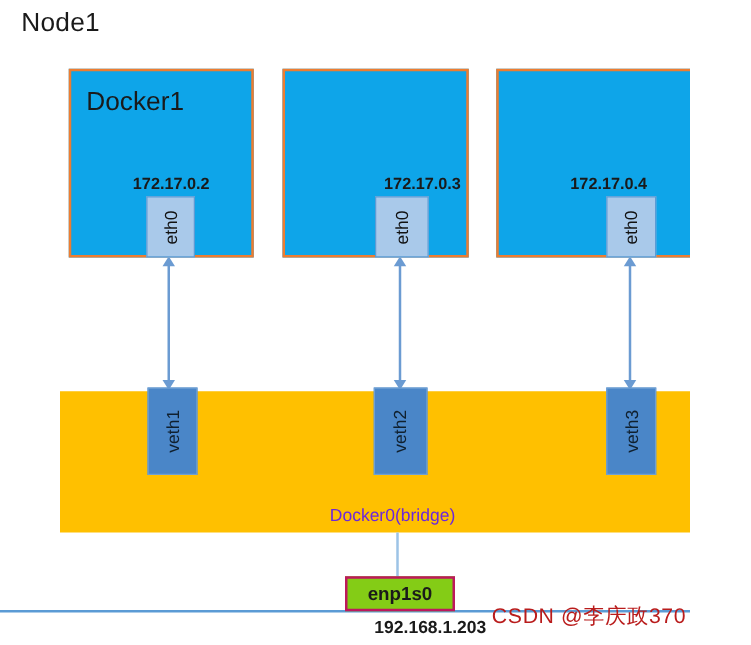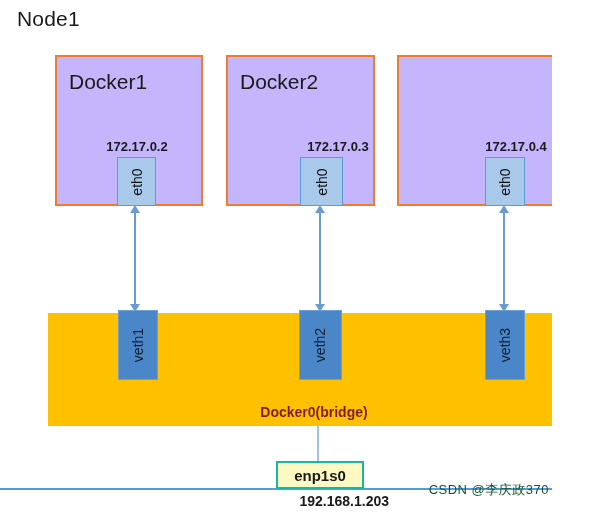--- a/index.html
+++ b/index.html
@@ -2,30 +2,30 @@
 <html><head>
 <meta charset="utf-8">
 <style>
   html,body{margin:0;padding:0;background:#ffffff;}
   body{font-family:"Liberation Sans", sans-serif;color:#1a1a1a;}
   .canvas{position:relative;width:552px;height:516px;background:#ffffff;overflow:hidden;}
 
   .node-title{position:absolute;left:17px;top:7px;font-size:21px;letter-spacing:0.2px;}
 
   
-  .dockerbox{position:absolute;top:55px;height:151px;border:2px solid #ED7D31;background:#c4b5fd;box-sizing:border-box;}
+  .dockerbox{position:absolute;top:55px;height:151px;border:2px solid #ED7D31;background:#0ea5e9;box-sizing:border-box;}
   .dockerbox.c1{left:55px;width:148px;}
   .dockerbox.c2{left:226px;width:149px;}
   .dockerbox.c3{left:397px;width:161px;}
   .docker-title{position:absolute;left:12px;top:13px;font-size:21px;}
 
   .ip-label{position:absolute;width:110px;text-align:center;bottom:50px;font-size:13px;font-weight:600;}
   .c1 .ip-label{left:25px;}
   .c2 .ip-label{left:55px;}
-  .c3 .ip-label{left:62px;}
+  .c3 .ip-label{left:33px;}
 
   .ethbox{position:absolute;bottom:-2px;height:49px;background:#A9C9EA;border:1px solid #5B9BD5;box-sizing:border-box;display:flex;align-items:center;justify-content:center;z-index:2;}
   .c1 .ethbox{left:60px;width:39px;}
   .c2 .ethbox{left:72px;width:43px;}
   .c3 .ethbox{left:86px;width:40px;}
   .vtext{transform:rotate(-90deg);white-space:nowrap;font-size:14px;color:#111;}
 
   
   .varrow{position:absolute;top:212px;height:93px;width:2px;background:#6B9BD2;}
   .varrow.a1{left:134px;}
@@ -35,47 +35,46 @@
   .varrow::before{top:-7px;border-bottom:8px solid #6B9BD2;}
   .varrow::after{bottom:-7px;border-top:8px solid #6B9BD2;}
 
   
   .bridge{position:absolute;left:48px;top:313px;width:544px;height:113px;background:#FFC000;}
   .vethbox{position:absolute;top:-3px;height:70px;background:#4A86C8;border:1px solid #6FA0D4;box-sizing:border-box;display:flex;align-items:center;justify-content:center;}
   .vethbox.v1{left:70px;width:40px;}
   .vethbox.v2{left:251px;width:43px;}
   .vethbox.v3{left:437px;width:40px;}
   .vethbox .vtext{color:#10202e;}
-  .bridge-labels{position:absolute;left:0;right:12px;bottom:5px;text-align:center;line-height:17px;font-size:14px;font-weight:700;color:#7f1d1d;}
+  .bridge-labels{position:absolute;left:0;right:12px;bottom:5px;text-align:center;line-height:17px;font-size:14px;font-weight:400;color:#6d28d9;}
 
   
   .connector{position:absolute;left:317px;top:426px;width:2px;height:35px;background:#9DC3E6;}
-  .nicbox{position:absolute;left:276px;top:461px;width:88px;height:28px;background:#fef9c3;border:2px solid #14b8a6;box-sizing:border-box;display:flex;align-items:center;justify-content:center;z-index:2;font-size:15px;font-weight:600;}
+  .nicbox{position:absolute;left:276px;top:461px;width:88px;height:28px;background:#84cc16;border:2px solid #be185d;box-sizing:border-box;display:flex;align-items:center;justify-content:center;z-index:2;font-size:15px;font-weight:600;}
   .baseline{position:absolute;left:0;top:488px;width:601px;height:2px;background:#5B9BD5;z-index:1;}
   .nic-ip{position:absolute;left:251px;top:493px;width:138px;text-align:right;font-size:14px;font-weight:600;}
 
-  .watermark{position:absolute;right:3px;top:481px;font-size:13px;color:#14532d;z-index:3;letter-spacing:0.5px;}
+  .watermark{position:absolute;right:3px;top:481px;font-size:17px;color:#b91c1c;z-index:3;letter-spacing:0.5px;}
 </style>
 </head>
 <body>
 
 <div class="canvas">
 
   <div class="node-title">Node1</div>
 
   <div class="dockerbox c1">
     <div class="docker-title">Docker1</div>
     <div class="ip-label">172.17.0.2</div>
     <div class="ethbox">
       <span class="vtext">eth0</span>
     </div>
   </div>
 
   <div class="dockerbox c2">
-    <div class="docker-title">Docker2</div>
     <div class="ip-label">172.17.0.3</div>
     <div class="ethbox">
       <span class="vtext">eth0</span>
     </div>
   </div>
 
   <div class="dockerbox c3">
     <div class="ip-label">172.17.0.4</div>
     <div class="ethbox">
       <span class="vtext">eth0</span>

